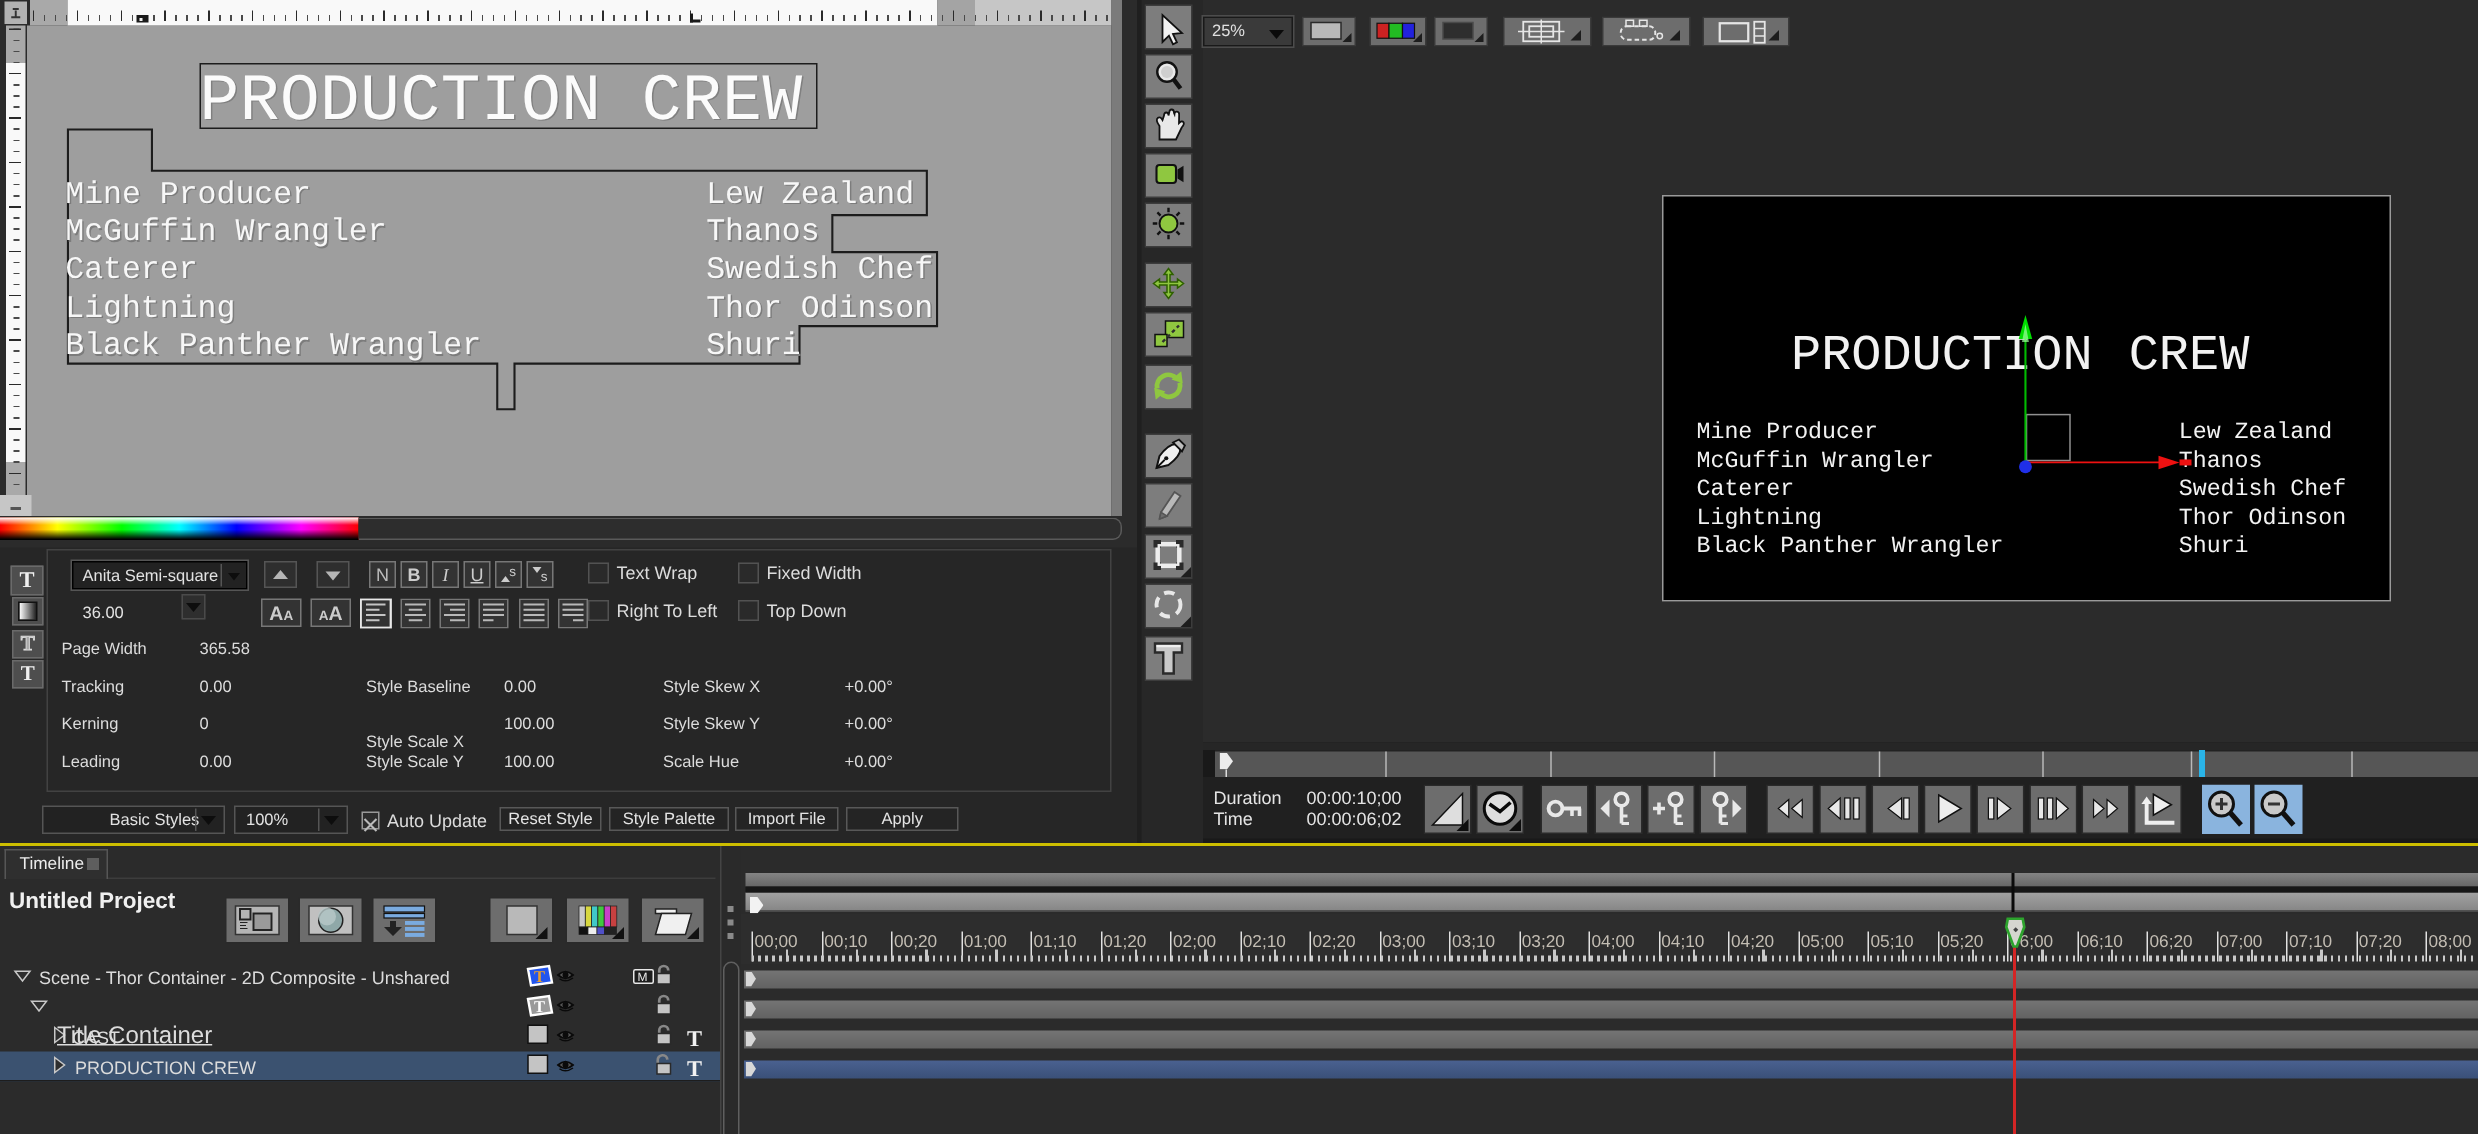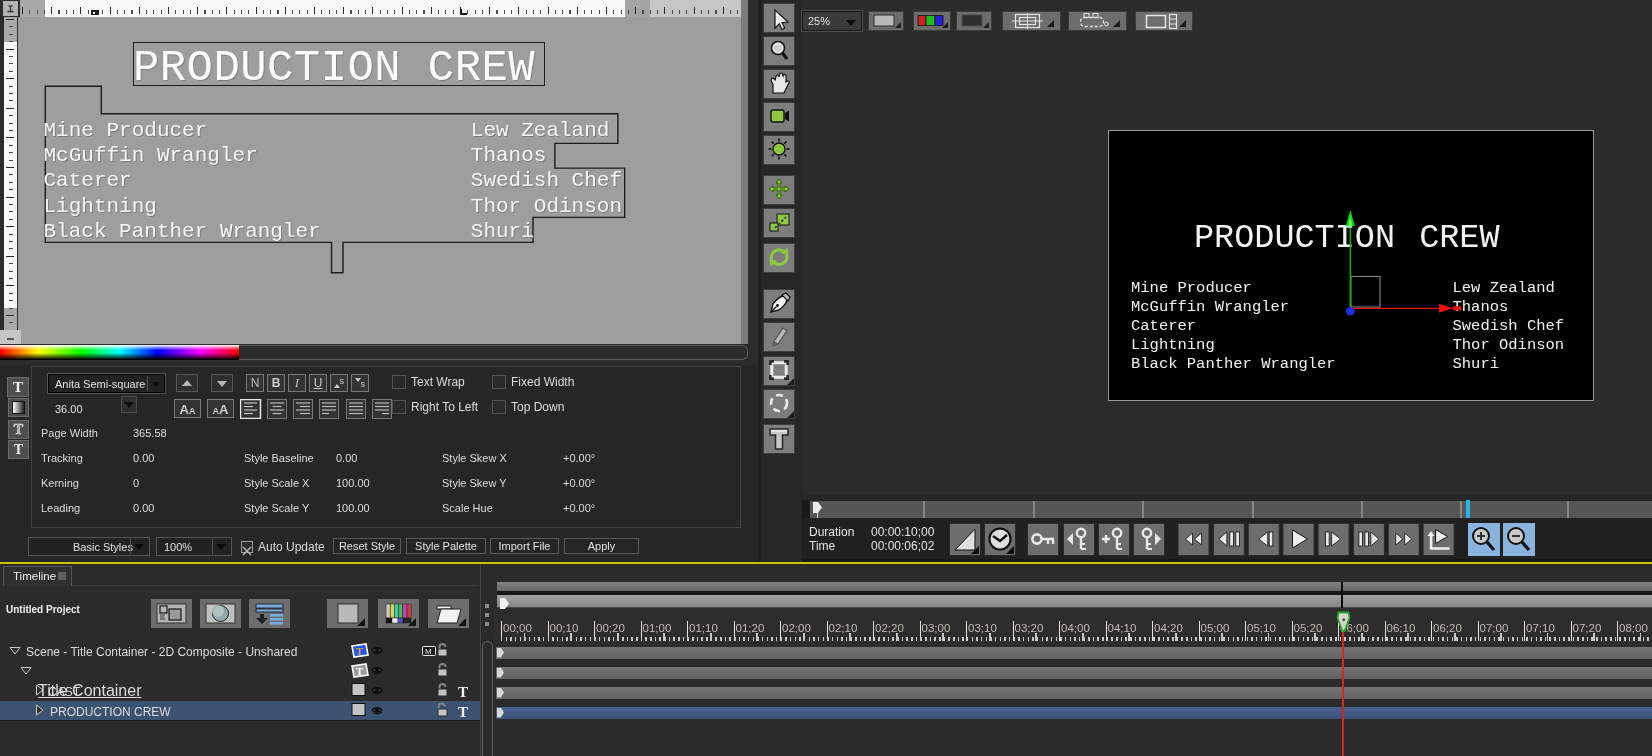--- a/index.html
+++ b/index.html
@@ -175,21 +175,21 @@
   <span class="lbl abs" style="left:41px;top:62px;">Page Width</span>
     <span class="lbl abs" style="left:133px;top:62px;">365.58</span>
   <span class="lbl abs" style="left:41px;top:87px;">Tracking</span>
     <span class="lbl abs" style="left:133px;top:87px;">0.00</span>
   <span class="lbl abs" style="left:244px;top:87px;">Style Baseline</span>
     <span class="lbl abs" style="left:336px;top:87px;">0.00</span>
   <span class="lbl abs" style="left:442px;top:87px;">Style Skew X</span>
     <span class="lbl abs" style="left:563px;top:87px;">+0.00°</span>
   <span class="lbl abs" style="left:41px;top:112px;">Kerning</span>
     <span class="lbl abs" style="left:133px;top:112px;">0</span>
-  <span class="lbl abs" style="left:244px;top:112px;">Style Scale X</span>
+  <span class="lbl abs" style="left:244px;top:124px;">Style Scale X</span>
     <span class="lbl abs" style="left:336px;top:112px;">100.00</span>
   <span class="lbl abs" style="left:442px;top:112px;">Style Skew Y</span>
     <span class="lbl abs" style="left:563px;top:112px;">+0.00°</span>
   <span class="lbl abs" style="left:41px;top:137px;">Leading</span>
     <span class="lbl abs" style="left:133px;top:137px;">0.00</span>
   <span class="lbl abs" style="left:244px;top:137px;">Style Scale Y</span>
     <span class="lbl abs" style="left:336px;top:137px;">100.00</span>
   <span class="lbl abs" style="left:442px;top:137px;">Scale Hue</span>
     <span class="lbl abs" style="left:563px;top:137px;">+0.00°</span>
 
@@ -534,21 +534,21 @@
   </svg>
 </div>
 
 <div class="abs" style="left:0;top:562px;width:1652px;height:2px;background:#cdbe00;"></div>
 
 <div class="abs" id="timeline" style="left:0;top:564px;width:1354px;height:192px;background:#2b2b2b;">
 
   <div class="abs" style="left:3px;top:2px;width:69px;height:20px;background:#2f2f2f;border:1px solid #565656;border-bottom:none;box-sizing:border-box;color:#ececec;font-size:11.5px;padding:3px 0 0 9px;">Timeline</div>
   <div class="abs" style="left:58px;top:8px;width:8px;height:8px;background:#5e5e5e;"></div>
   <div class="abs" style="left:72px;top:21px;width:405px;height:1px;background:#3d3d3d;"></div>
-  <span class="abs" style="left:6px;top:40px;color:#f0f0f0;font-size:10px;font-weight:bold;">Untitled Project</span>
+  <span class="abs" style="left:6px;top:28px;color:#f0f0f0;font-size:15px;font-weight:bold;">Untitled Project</span>
 
   <svg class="abs" style="left:150px;top:34px;" width="330" height="31">
     <defs>
         <g id="hbtn">
           <rect x="0.5" y="0.5" width="42" height="30" fill="#6d6d6d" stroke="#2a2a2a"></rect>
         </g>
       </defs>
     <g>
         <use href="#hbtn"></use>
         <rect x="7" y="6" width="29" height="19" fill="#b5b5b5" stroke="#333"></rect>
@@ -602,21 +602,21 @@
 
   <div class="abs" style="left:0;top:137px;width:480px;height:20px;background:#3b5270;border-bottom:1px solid #1d1d1d;box-sizing:border-box;"></div>
   <svg class="abs" style="left:0;top:77px;" width="477" height="80">
     <g fill="#2e2e2e" stroke="#c8c8c8" stroke-width="1">
       <path d="M10,6.5 L20,6.5 L15,13 Z"></path>
       <path d="M21,26.5 L31,26.5 L26,33 Z"></path>
       <path d="M36.5,44 L43,49 L36.5,54 Z"></path>
       <path d="M36.5,64 L43,69 L36.5,74 Z"></path>
     </g>
   </svg>
-  <span class="abs lbl" style="left:26px;top:81px;font-size:12px;">Scene - Title Container - 2D Composite - Unshared</span>
+  <span class="abs lbl" style="left:26px;top:81px;font-size:12px;">Scene - Thor Container - 2D Composite - Unshared</span>
   <span class="abs lbl" style="left:38px;top:118px;font-size:16px;text-decoration:underline;">Title Container</span>
   <span class="abs lbl" style="left:48px;top:121px;font-size:12px;">CAST</span>
   <span class="abs lbl" style="left:50px;top:141px;font-size:12px;">PRODUCTION CREW</span>
   <svg class="abs" style="left:345px;top:77px;" width="132" height="80" id="rowicons">
 
     <g transform="translate(6,2)">
         <path d="M1,3 L15,1 L17,12 L3,14 Z" fill="#2255ee" stroke="#fff" stroke-width="1.6"></path>
         <text x="5" y="11.5" font-family="Liberation Serif" font-size="11" font-weight="bold" fill="#e8a030">T</text>
       </g>
 

